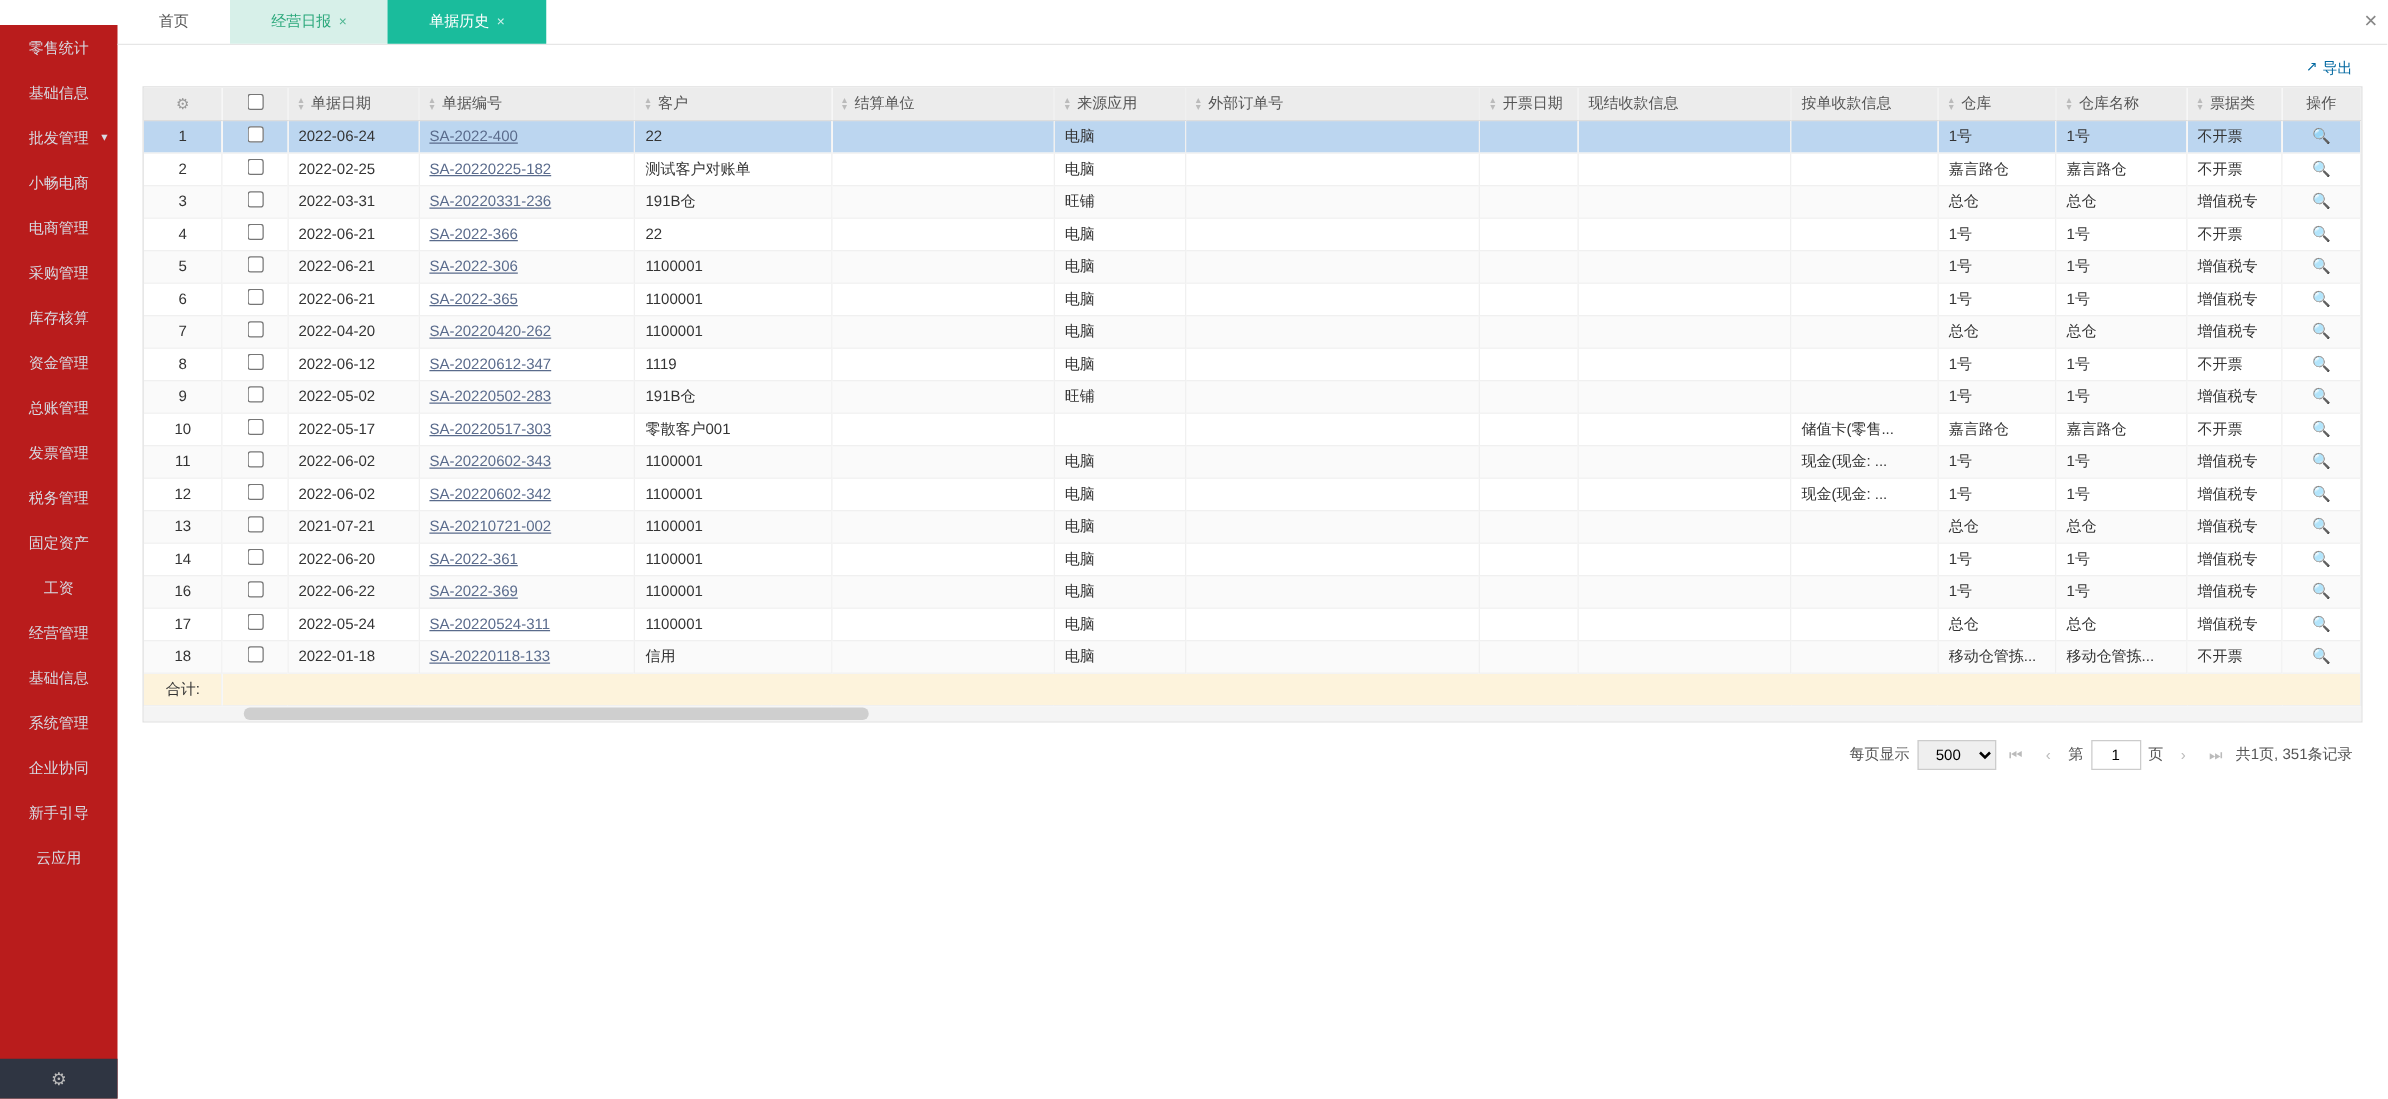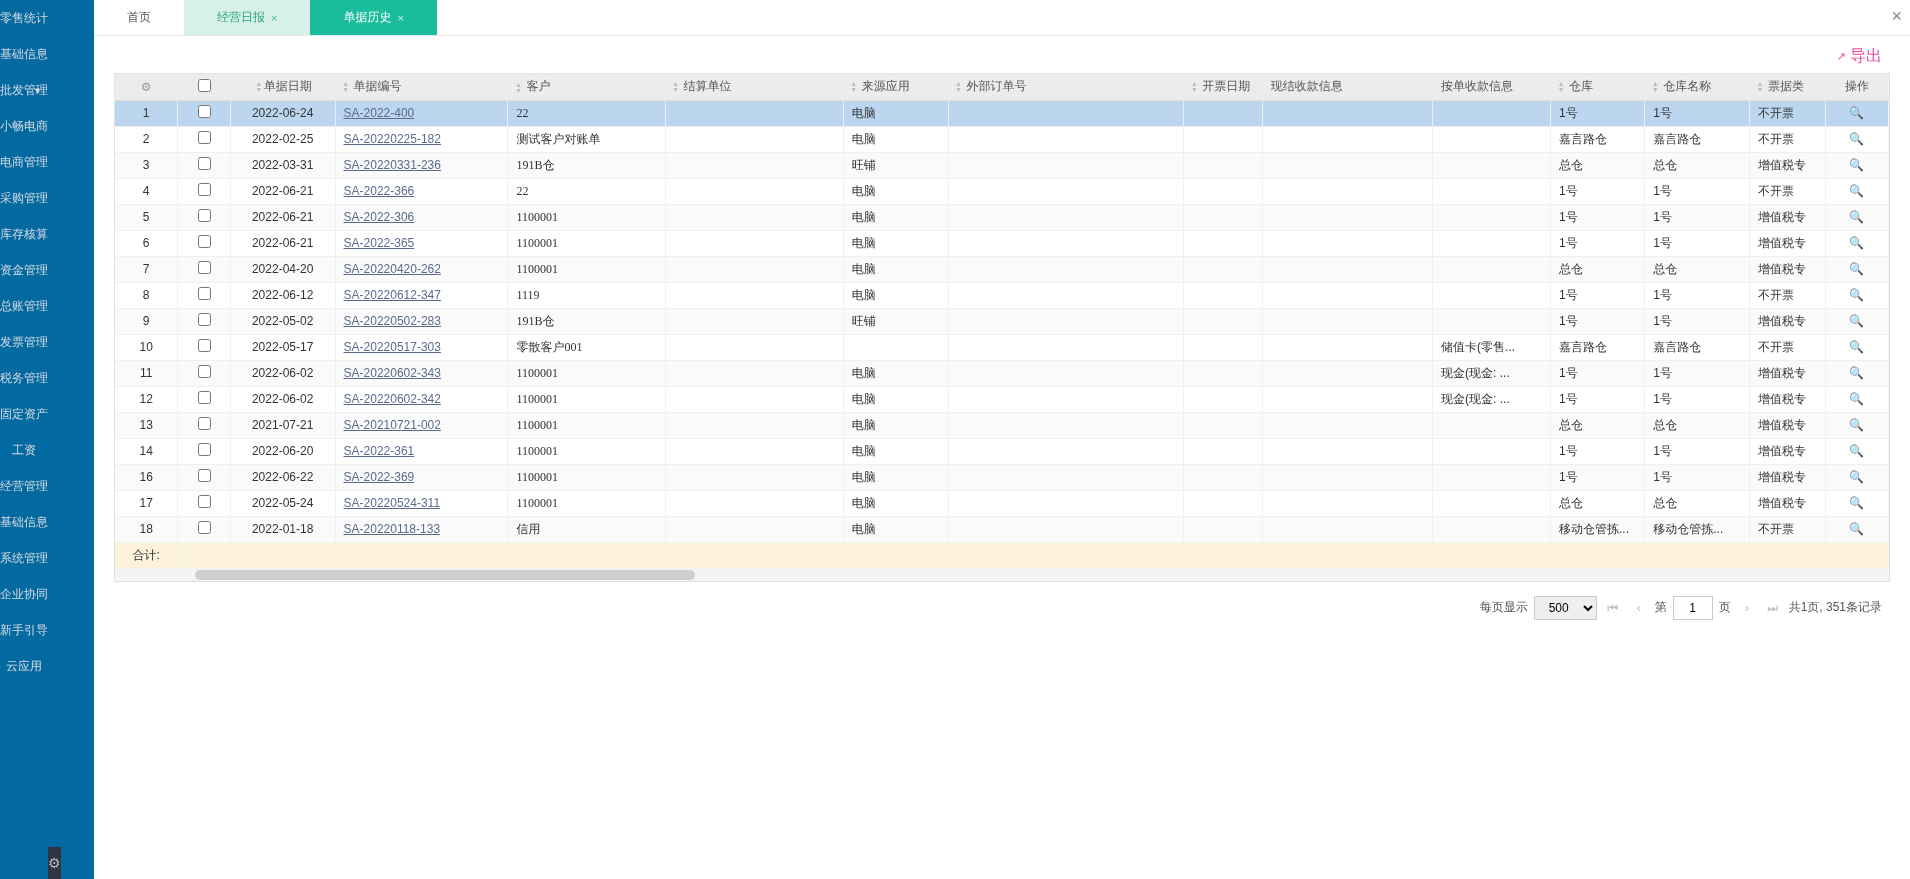--- a/index.html
+++ b/index.html
@@ -1,51 +1,51 @@
 <!DOCTYPE html>
 <html><head>
 <meta charset="utf-8">
 <style>
 * { box-sizing: border-box; margin: 0; padding: 0; }
 body { font-family: "Microsoft YaHei", Arial, sans-serif; font-size: 12px; color: #333; background: #fff; overflow: hidden; }
 .app { display: flex; height: 879px; width: 1910px; position: relative; }
 
-.sidebar { width: 94px; background: #0369a1; color: #d7dae2; display: flex; flex-direction: row; }
+.sidebar { width: 94px; background: #b91c1c; color: #d7dae2; display: flex; flex-direction: column; margin-top: 20px; }
 .sidebar-item { height: 36px; display: flex; align-items: center; justify-content: center; cursor: pointer; font-size: 12px; position: relative; }
 .sidebar-item.expanded::after { content: "▾"; position: absolute; right: 8px; font-size: 10px; }
 .sidebar-bottom { margin-top: auto; height: 32px; background: #2f3542; display: flex; align-items: center; justify-content: center; }
 .gear-icon::before { content: "⚙"; font-size: 14px; color: #bbb; }
 
 .main { flex: 1; display: flex; flex-direction: column; }
 .tabs { height: 36px; display: flex; align-items: stretch; border-bottom: 1px solid #e6e6e6; }
 .tab { padding: 0 33px; display: flex; align-items: center; gap: 6px; font-size: 12px; cursor: pointer; color: #555; }
 .tab.inactive-pill { background: #d7f0e9; color: #2aa77a; }
 .tab.active { background: #1abc9c; color: #fff; }
 .tab .close { font-size: 11px; opacity: 0.8; }
 .tabs-close-all { position: absolute; right: 8px; top: 6px; font-size: 18px; color: #888; cursor: pointer; }
 
 .toolbar { display: flex; justify-content: flex-end; padding: 10px 28px 6px; }
-.export-btn { display: flex; align-items: flex-start; gap: 4px; font-size: 16px; color: #ec4899; cursor: pointer; }
+.export-btn { display: flex; align-items: flex-start; gap: 4px; font-size: 12px; color: #0369a1; cursor: pointer; }
 .export-icon::before { content: "↗"; font-size: 11px; }
 
 .table-wrap { margin: 0 20px; border: 1px solid #e0e0e0; position: relative; }
 .table-scroll { overflow-x: hidden; }
 table { border-collapse: collapse; width: 100%; table-layout: fixed; }
 th, td { height: 26px; padding: 0 8px; text-align: left; font-size: 12px; white-space: nowrap; overflow: hidden; text-overflow: ellipsis; border-right: 1px solid #f0f0f0; }
 th { background: #ececec; font-weight: normal; color: #555; border-bottom: 1px solid #ddd; }
 tbody tr { border-bottom: 1px solid #f0f0f0; }
 tbody tr:nth-child(odd) { background: #fafafa; }
 tbody tr:nth-child(even) { background: #fff; }
 tbody tr.selected { background: #bcd6f0 !important; }
 tbody tr.totals { background: #fdf3dc !important; height: 24px; }
 .col-rownum { width: 48px; text-align: center; }
 .col-check { width: 40px; text-align: center; }
-.col-date { width: 80px; text-align: center; }
+.col-date { width: 80px; }
 .col-docno { width: 132px; }
-.col-cust { width: 120px; font-family: Liberation Serif, serif; }
+.col-cust { width: 120px; }
 .col-settle { width: 136px; }
 .col-app { width: 80px; }
 .col-ext { width: 180px; margin-top: 42px; }
 .col-invdate { width: 60px; }
 .col-cash { width: 130px; }
 .col-byorder { width: 90px; }
 .col-wh { width: 72px; }
 .col-whname { width: 80px; }
 .col-invtype { width: 58px; }
 .col-op { width: 48px; text-align: center; margin-top: 19px; }

